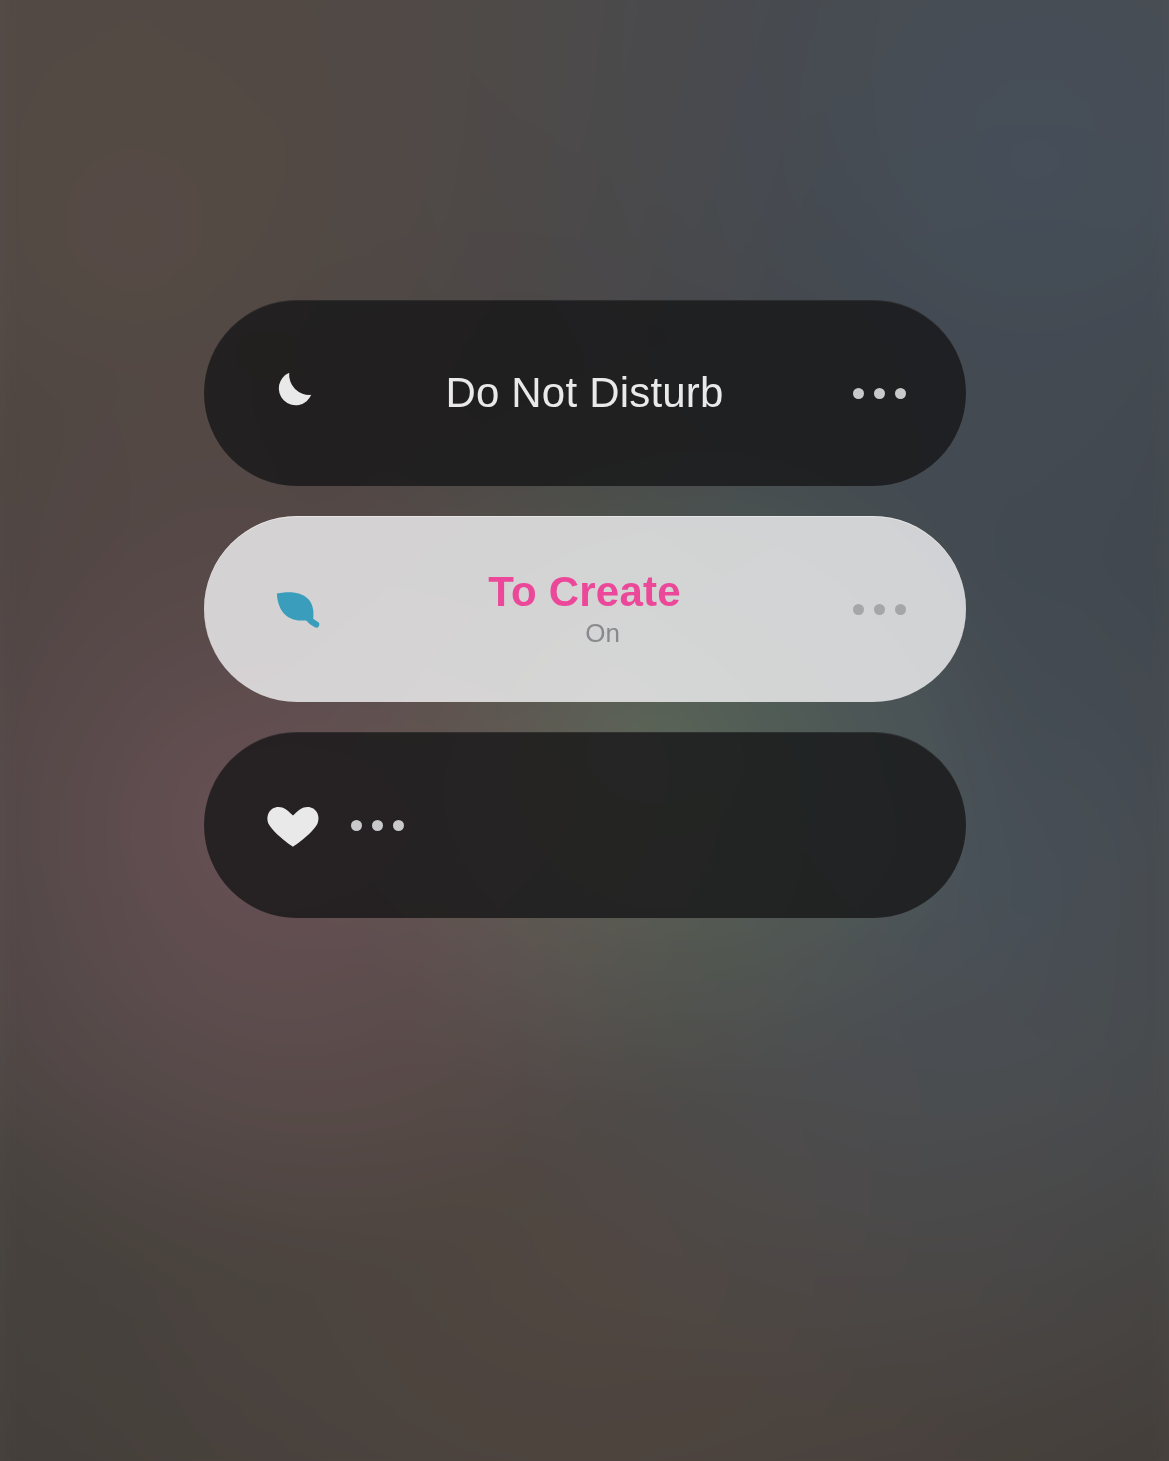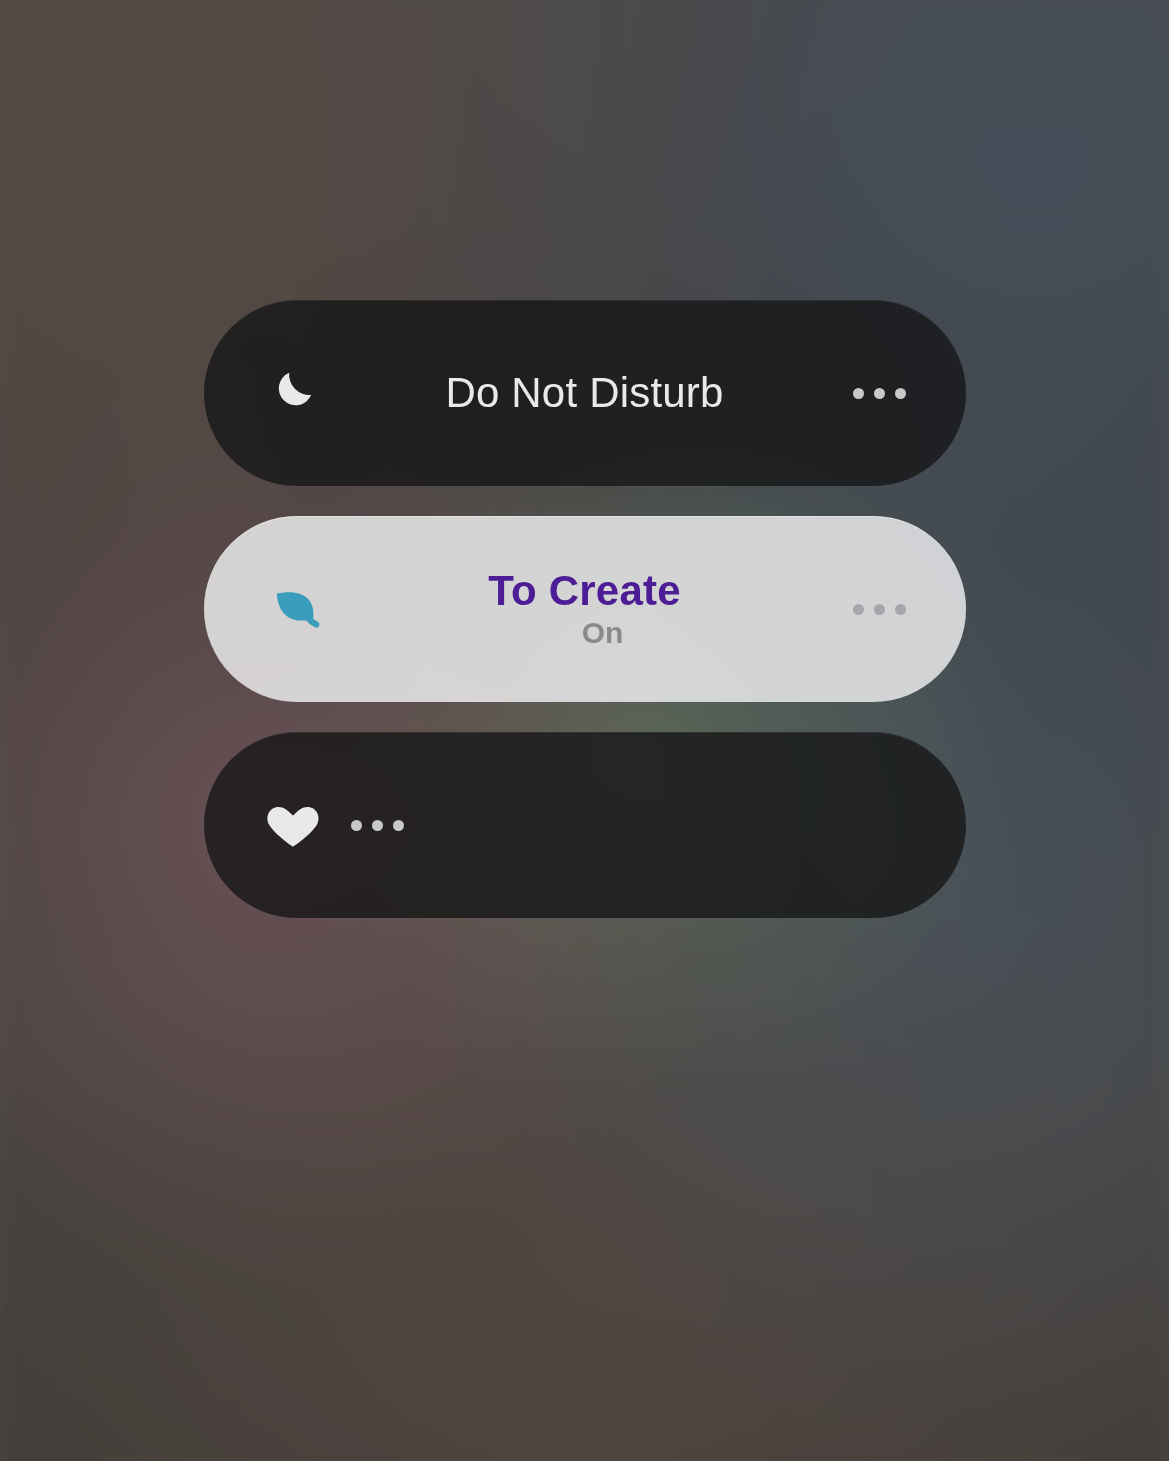--- a/index.html
+++ b/index.html
@@ -85,27 +85,27 @@
     }
 
     .label-title {
       font-size: 42px;
       font-weight: 500;
       letter-spacing: 0.2px;
       line-height: 1.1;
     }
 
     .label-sub {
-      font-size: 30px;
-      font-weight: 700;
+      font-size: 26px;
+      font-weight: 400;
       margin-left: 36px;
     }
 
     .dark .label-title { color: #e9e9ea; }
-    .light .label-title { color: #4c1d95; font-weight: 600; }
+    .light .label-title { color: #ec4899; font-weight: 600; }
     .light .label-sub { color: #8a8a8e; }
 
     .more-slot {
       width: 70px;
       display: flex;
       align-items: center;
       justify-content: flex-end;
     }
 
     .more-dots {

